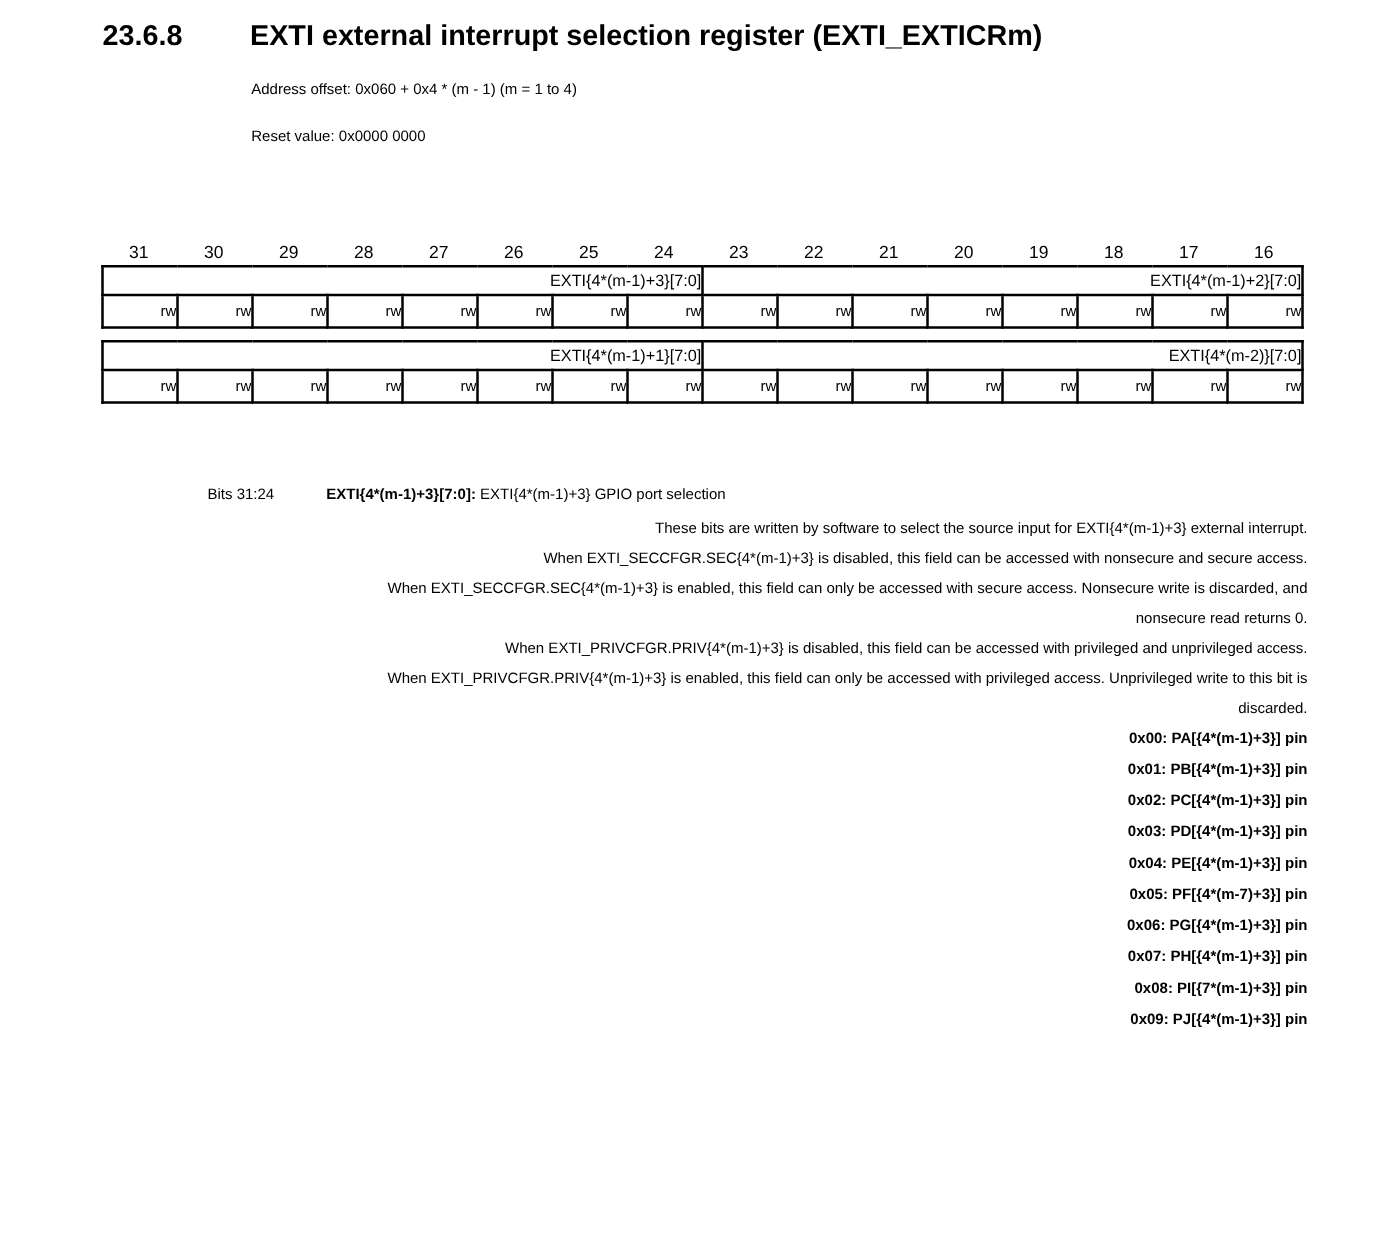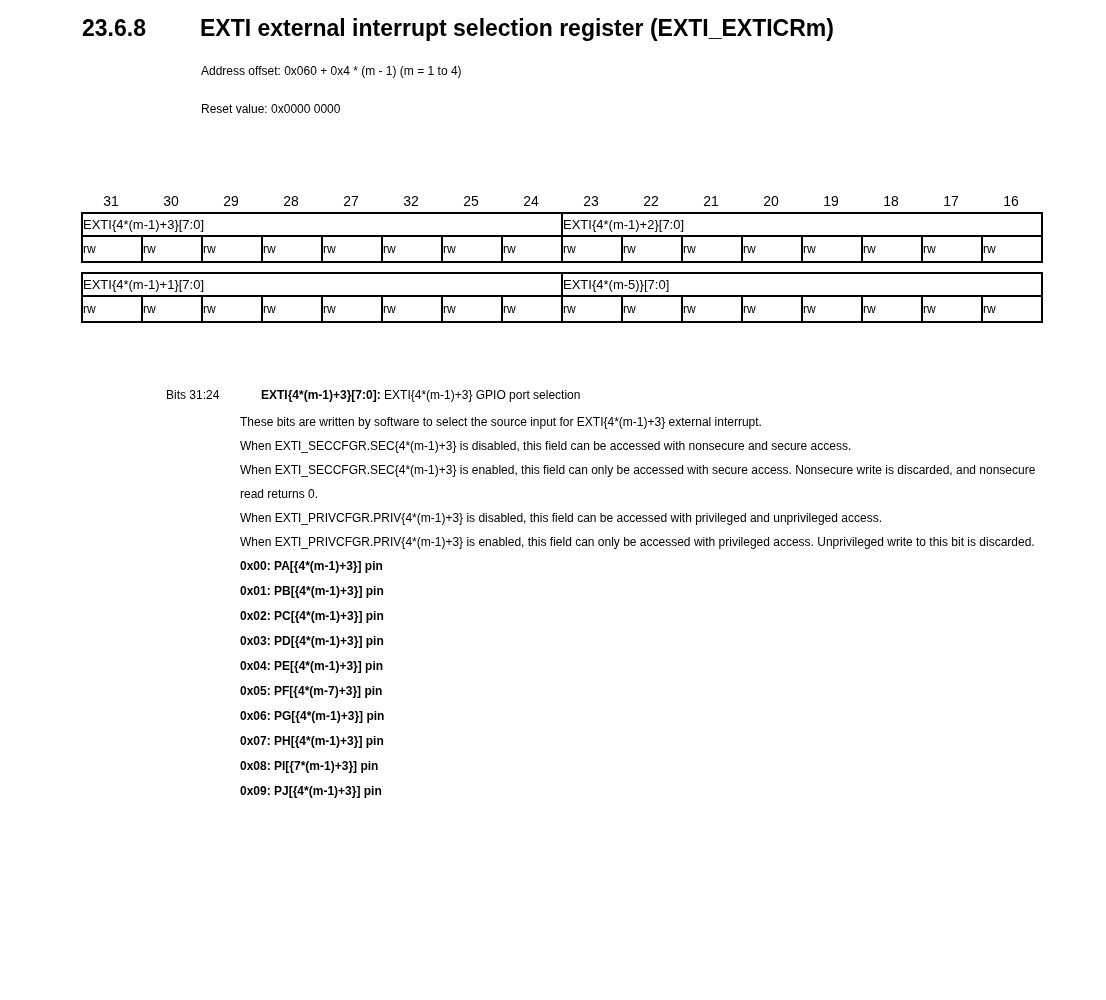--- a/index.html
+++ b/index.html
@@ -60,21 +60,21 @@
       font-size: 14px;
       line-height: 22px;
     }
     .reg-table {
       border-collapse: collapse;
       table-layout: fixed;
       width: 962px;
     }
     .reg-table td {
       border: 2px solid #000;
-      text-align: left;
+      text-align: right;
       padding: 0;
       font-size: 13px;
     }
     .reg-table tr.field-row td {
       height: 21px;
       line-height: 21px;
     }
     .reg-table tr.access-row td {
       height: 24px;
       line-height: 24px;
@@ -95,22 +95,23 @@
       white-space: nowrap;
     }
     .desc-bits {
       display: inline-block;
       width: 95px;
     }
     .desc-field {
       font-weight: bold;
     }
     .desc-body {
-      margin-left: 74px;
+      margin-left: 117px;
       margin-top: 3px;
+      text-align: right;
     }
     .desc-para {
       display: block;
     }
     .desc-opt {
       display: block;
       line-height: 25px;
       font-weight: bold;
     }
   </style>
@@ -125,21 +126,21 @@
 <div class="meta-line meta-address">Address offset: 0x060 + 0x4 * (m - 1) (m = 1 to 4)</div>
 <div class="meta-line meta-reset">Reset value: 0x0000 0000</div>
 
 <div class="reg-block block-hi">
   <div class="bitnums">
     <span class="bitnum">31</span>
     <span class="bitnum">30</span>
     <span class="bitnum">29</span>
     <span class="bitnum">28</span>
     <span class="bitnum">27</span>
-    <span class="bitnum">32</span>
+    <span class="bitnum">26</span>
     <span class="bitnum">25</span>
     <span class="bitnum">24</span>
     <span class="bitnum">23</span>
     <span class="bitnum">22</span>
     <span class="bitnum">21</span>
     <span class="bitnum">20</span>
     <span class="bitnum">19</span>
     <span class="bitnum">18</span>
     <span class="bitnum">17</span>
     <span class="bitnum">16</span>
@@ -206,21 +207,21 @@
         <col style="width:60px">
         <col style="width:60px">
       <col style="width:60px">
         <col style="width:60px">
         <col style="width:60px">
         <col style="width:60px">
     </colgroup>
     <tbody>
         <tr class="field-row">
       <td colspan="8">EXTI{4*(m-1)+1}[7:0]</td>
-      <td colspan="8">EXTI{4*(m-5)}[7:0]</td>
+      <td colspan="8">EXTI{4*(m-2)}[7:0]</td>
     </tr>
     <tr class="access-row">
       <td>rw</td>
       <td>rw</td>
       <td>rw</td>
       <td>rw</td>
       <td>rw</td>
       <td>rw</td>
       <td>rw</td>
       <td>rw</td>

